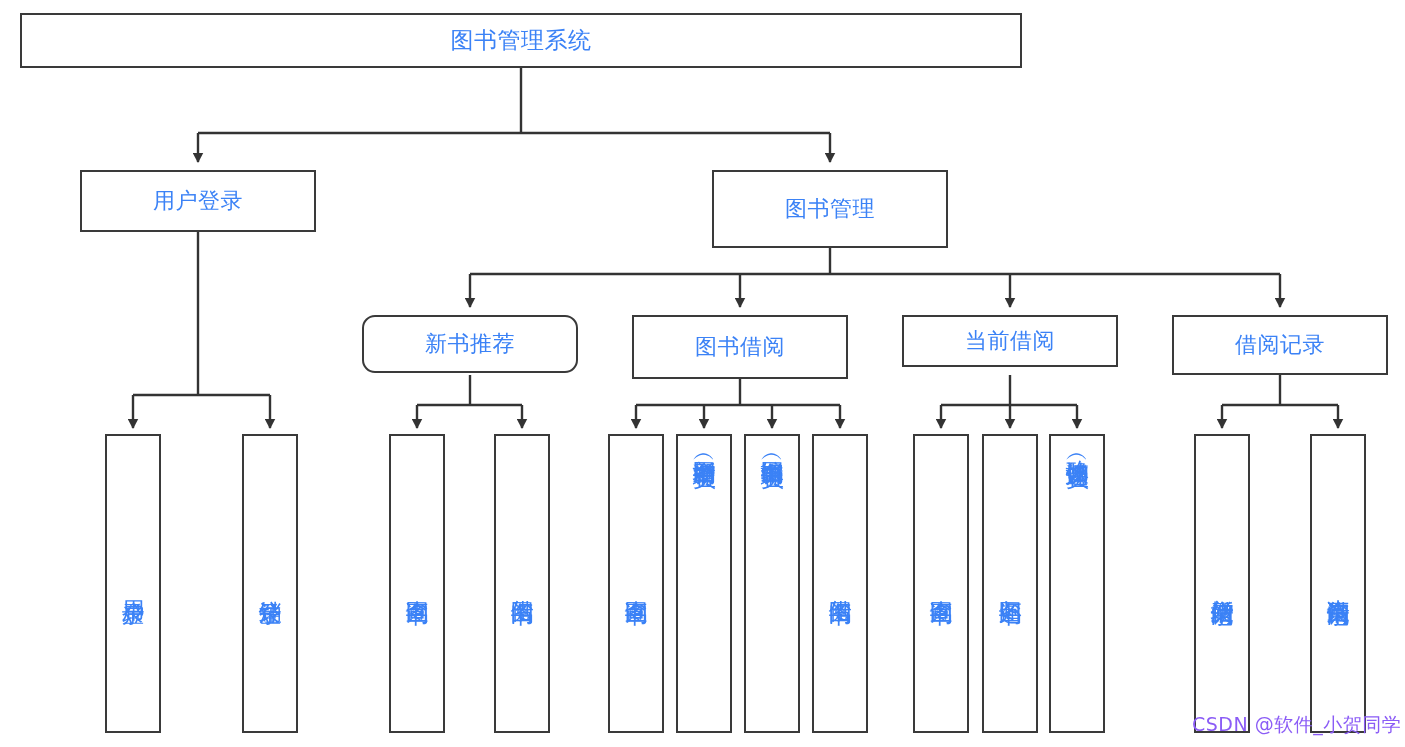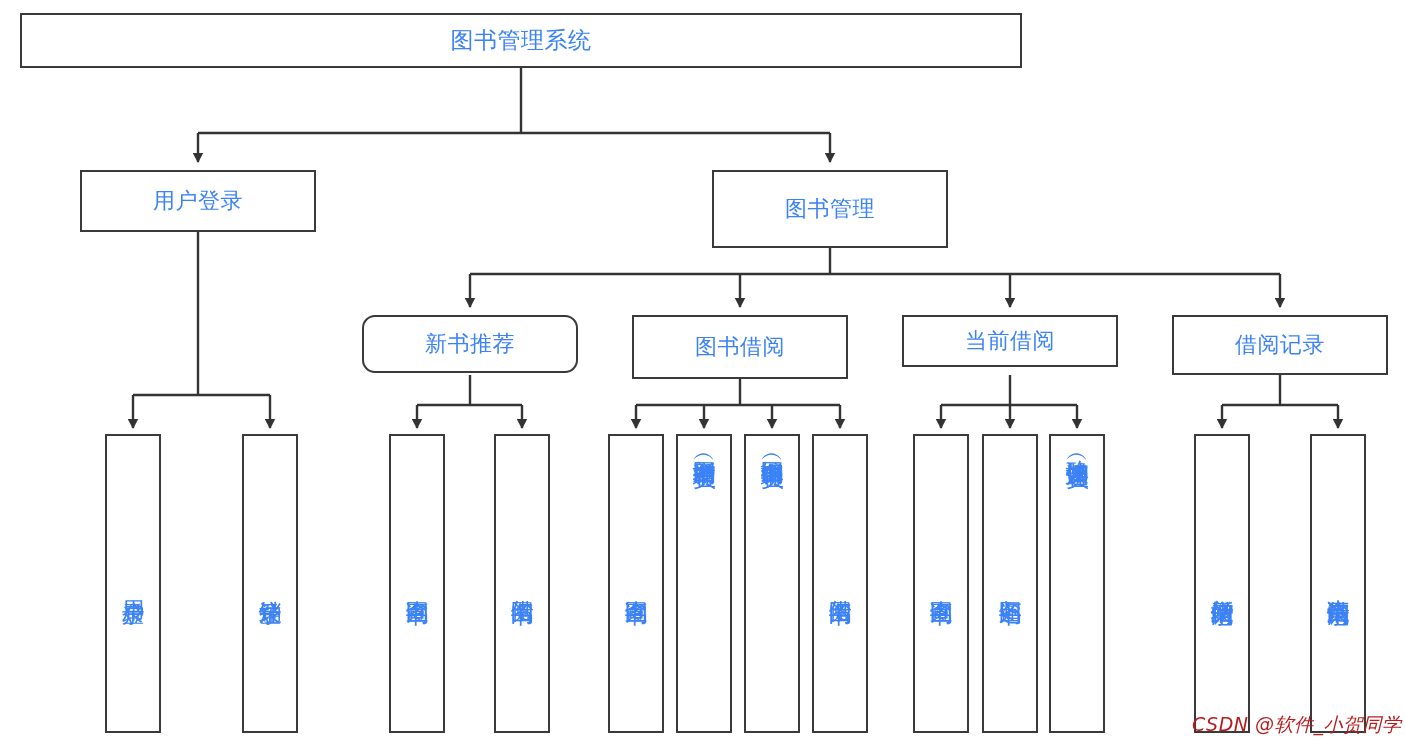--- a/index.html
+++ b/index.html
@@ -67,27 +67,26 @@
   .node.vert.center .node-label {
     margin-top: auto;
     margin-bottom: auto;
   }
   .node.vert.center {
     align-items: center;
     padding-top: 0;
   }
   #watermark {
     position: absolute;
-    color: #b91c1c;
+    color: #8b5cf6;
     font-size: 19px;
     letter-spacing: 0.5px;
     z-index: 5;
     white-space: nowrap;
     font-family: "DejaVu Sans", "Liberation Sans", sans-serif;
-    font-style: italic;
   }
 </style>
 </head>
 <body>
 
 <div id="canvas">
 
   <svg id="edges" viewBox="0 0 1405 747" width="1405" height="747" xmlns="http://www.w3.org/2000/svg">
     <defs>
       <marker id="arrow" markerWidth="11" markerHeight="11" refX="9.5" refY="5.5" orient="auto" markerUnits="userSpaceOnUse">

